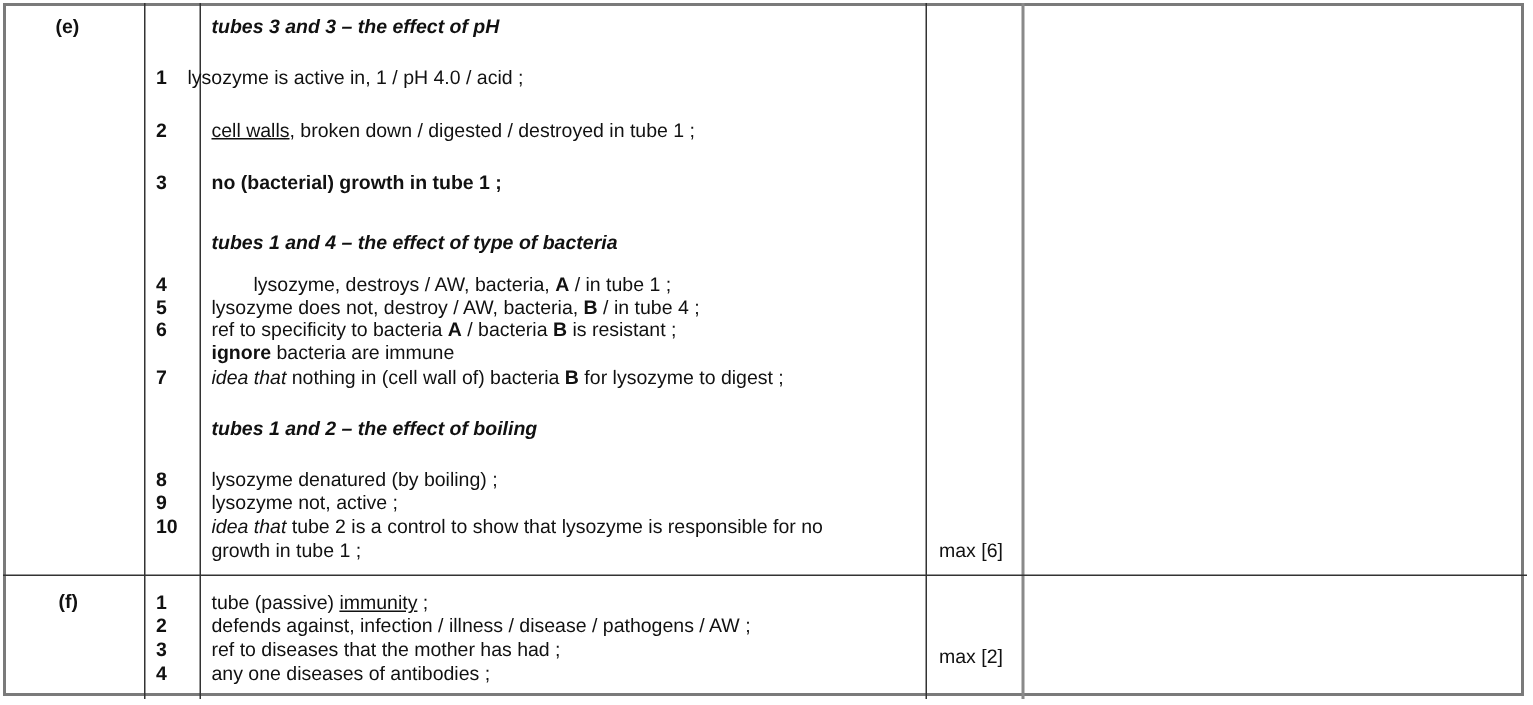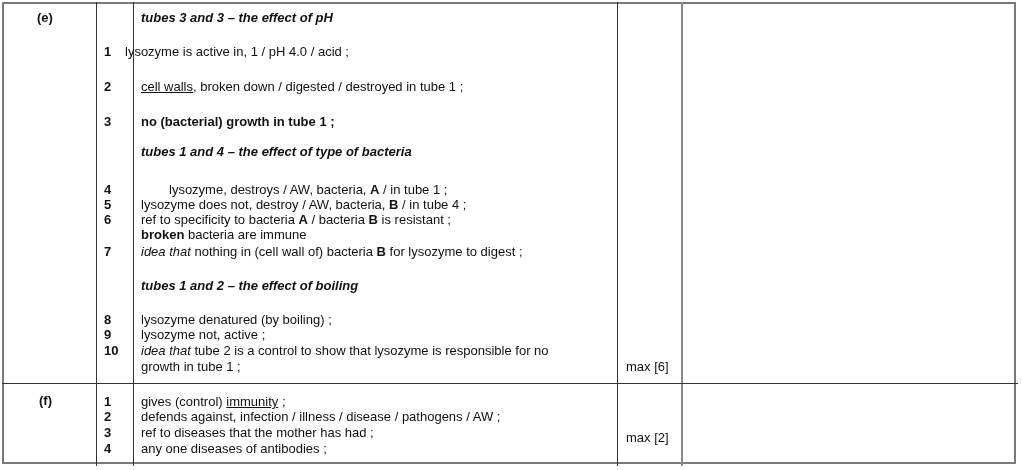--- a/index.html
+++ b/index.html
@@ -39,32 +39,32 @@
 
   <span class="txt num" style="left:104px; top:44px;">1</span>
   <span class="txt" style="left:125px; top:44px;">lysozyme is active in, 1 / pH 4.0 / acid ;</span>
 
   <span class="txt num" style="left:104px; top:79px;">2</span>
   <span class="txt" style="left:141px; top:79px;"><span class="u">cell walls</span><span>, broken down / digested / destroyed in tube 1 ;</span></span>
 
   <span class="txt num" style="left:104px; top:114px;">3</span>
   <span class="txt" style="left:141px; top:114px;font-weight:bold;">no (bacterial) growth in tube 1 ;</span>
 
-  <span class="txt heading" style="left:141px; top:144px;">tubes 1 and 4 – the effect of type of bacteria</span>
+  <span class="txt heading" style="left:141px; top:154px;">tubes 1 and 4 – the effect of type of bacteria</span>
 
   <span class="txt num" style="left:104px; top:182px;">4</span>
   <span class="txt" style="left:141px; top:182px;margin-left:28px;"><span>lysozyme, destroys / AW, bacteria, </span><span class="b">A</span><span> / in tube 1 ;</span></span>
 
   <span class="txt num" style="left:104px; top:197px;">5</span>
   <span class="txt" style="left:141px; top:197px;"><span>lysozyme does not, destroy / AW, bacteria, </span><span class="b">B</span><span> / in tube 4 ;</span></span>
 
   <span class="txt num" style="left:104px; top:212px;">6</span>
   <span class="txt" style="left:141px; top:212px;"><span>ref to specificity to bacteria </span><span class="b">A</span><span> / bacteria </span><span class="b">B</span><span> is resistant ;</span></span>
 
-  <span class="txt" style="left:141px; top:227px;"><span class="b">broken</span><span> bacteria are immune</span></span>
+  <span class="txt" style="left:141px; top:227px;"><span class="b">ignore</span><span> bacteria are immune</span></span>
 
   <span class="txt num" style="left:104px; top:244px;">7</span>
   <span class="txt" style="left:141px; top:244px;text-align:right;"><span class="i">idea that</span><span> nothing in (cell wall of) bacteria </span><span class="b">B</span><span> for lysozyme to digest ;</span></span>
 
   <span class="txt heading" style="left:141px; top:278px;">tubes 1 and 2 – the effect of boiling</span>
 
   <span class="txt num" style="left:104px; top:312px;">8</span>
   <span class="txt" style="left:141px; top:312px;">lysozyme denatured (by boiling) ;</span>
 
   <span class="txt num" style="left:104px; top:327px;">9</span>
@@ -75,21 +75,21 @@
   <span class="txt" style="left:141px; top:359px;">growth in tube 1 ;</span>
 
   <span class="txt" style="left:626px; top:359px;">max [6]</span>
   <span class="txt" style="left:690px; top:359px;"></span>
 </div>
 
 <div>
   <span class="txt part" style="left:39px; top:393px;">(f)</span>
 
   <span class="txt num" style="left:104px; top:394px;">1</span>
-  <span class="txt" style="left:141px; top:394px;"><span>gives (control) </span><span class="u">immunity</span><span> ;</span></span>
+  <span class="txt" style="left:141px; top:394px;"><span>tube (passive) </span><span class="u">immunity</span><span> ;</span></span>
 
   <span class="txt num" style="left:104px; top:409px;">2</span>
   <span class="txt" style="left:141px; top:409px;">defends against, infection / illness / disease / pathogens / AW ;</span>
 
   <span class="txt num" style="left:104px; top:425px;">3</span>
   <span class="txt" style="left:141px; top:425px;">ref to diseases that the mother has had ;</span>
 
   <span class="txt num" style="left:104px; top:441px;">4</span>
   <span class="txt" style="left:141px; top:441px;">any one diseases of antibodies ;</span>
 

